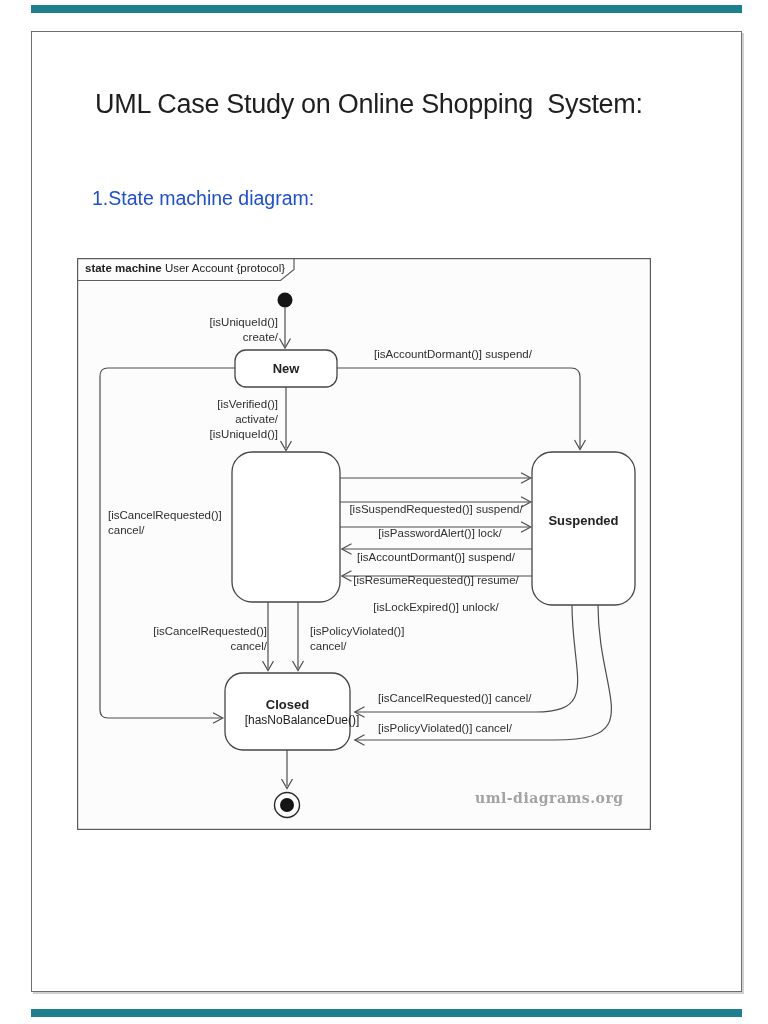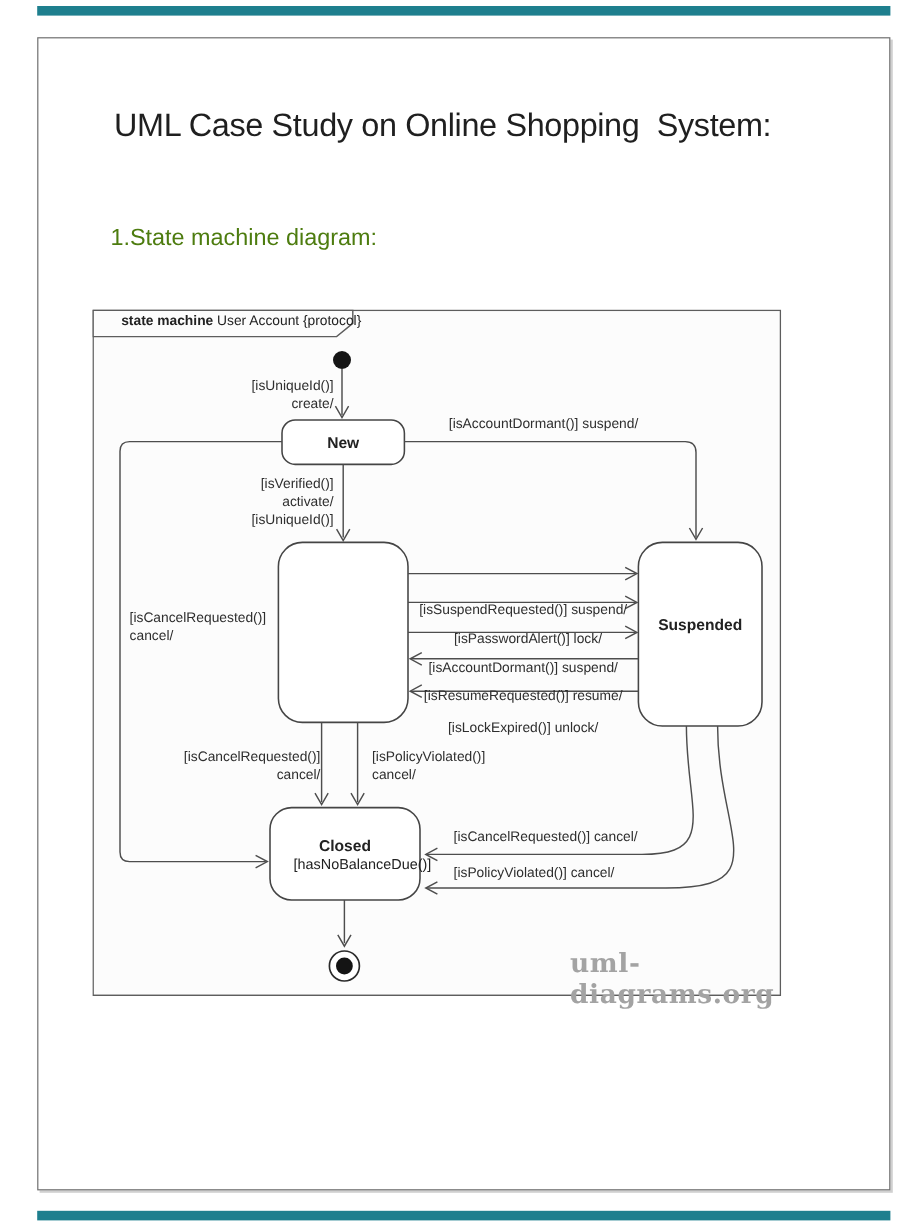--- a/index.html
+++ b/index.html
@@ -13,45 +13,45 @@
   .page-frame{
     position:absolute;left:31px;top:31px;width:709px;height:959px;
     border:1px solid #6f6f6f;background:#ffffff;
     box-shadow:2px 2px 0 rgba(120,120,120,0.35);
   }
   .doc-title{
     position:absolute;left:95px;top:89px;font-size:27px;color:#1f1f1f;
     white-space:pre;letter-spacing:-0.3px;
   }
   .section-heading{
-    position:absolute;left:92px;top:187px;font-size:19.5px;color:#4d7c0f;
+    position:absolute;left:92px;top:187px;font-size:19.5px;color:#1d4ed8;
   }
   .diagram{
     position:absolute;left:77px;top:258px;width:574px;height:572px;
     background:#fcfcfc;
   }
   .diagram svg{position:absolute;left:0;top:0;}
   .dlabel{
     position:absolute;font-size:11.5px;line-height:15px;color:#2e2e2e;
     white-space:nowrap;
   }
   .dlabel.block{white-space:normal;}
   .state-label{
     position:absolute;display:flex;flex-direction:column;align-items:center;
     justify-content:center;font-weight:bold;font-size:13px;color:#222;
     text-align:center;
   }
   .state-sub{font-weight:normal;font-size:12px;margin-top:1px;margin-left:29px;}
   .frame-tab-text{
-    position:absolute;left:24px;top:4px;font-size:11.5px;color:#222;white-space:nowrap;text-align:right;
+    position:absolute;left:8px;top:4px;font-size:11.5px;color:#222;white-space:nowrap;text-align:right;
   }
   .frame-tab-text b{font-weight:bold;}
   .watermark{
     position:absolute;left:398px;top:532px;font-family:"DejaVu Serif", serif;
-    font-weight:bold;font-size:22px;color:#a3a3a3;letter-spacing:0.5px;
+    font-weight:bold;font-size:14px;color:#a3a3a3;letter-spacing:0.5px;
   }
   .tcenter{text-align:center;margin-top:40px;}
   .tright{text-align:right;}
 </style>
 </head>
 <body>
 
 <div class="accent-bar accent-top"></div>
 <div class="page-frame"></div>
 <div class="accent-bar accent-bottom"></div>

